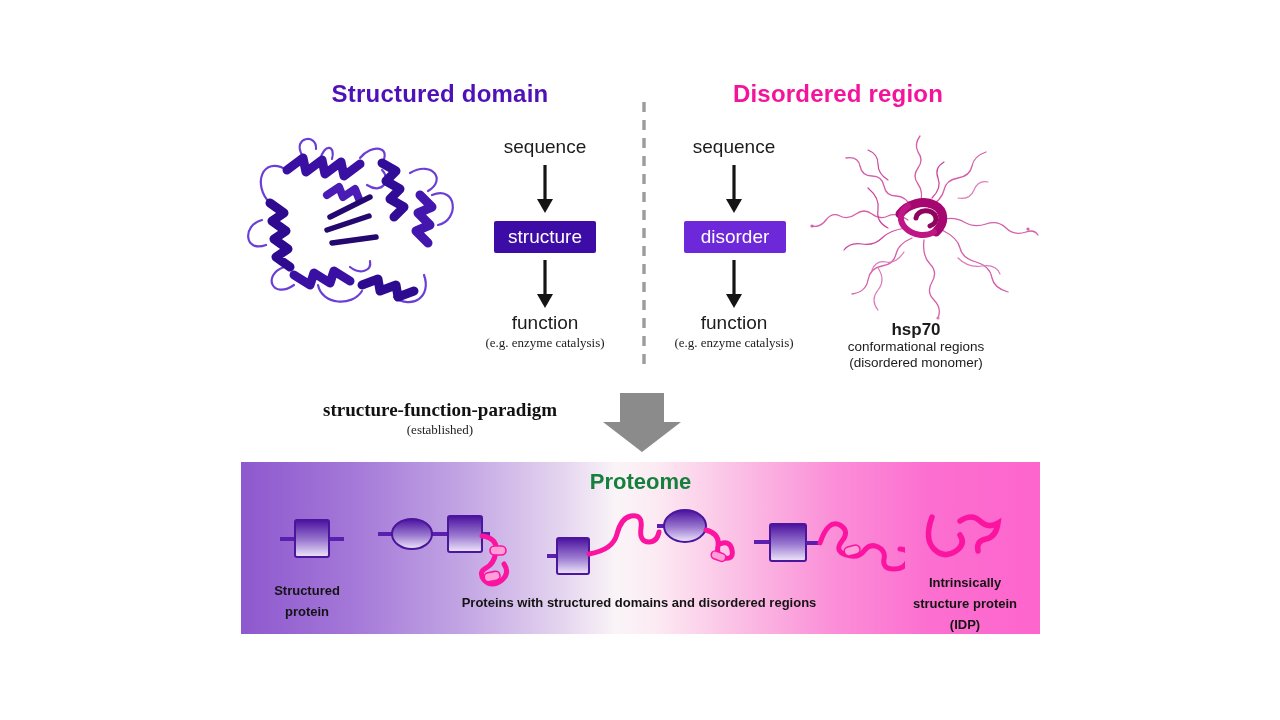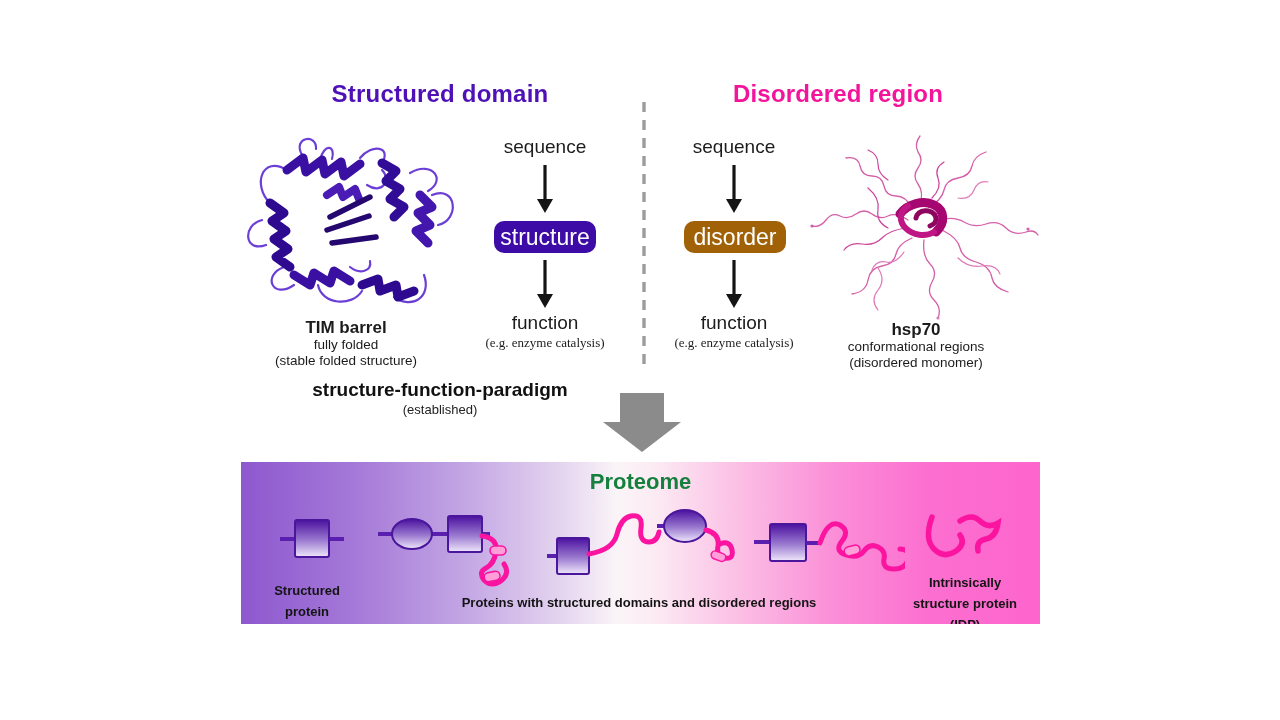--- a/index.html
+++ b/index.html
@@ -1,34 +1,34 @@
 <!DOCTYPE html>
 <html><head>
 <meta charset="utf-8">
 <style>
   html,body{margin:0;padding:0;background:#ffffff;}
   .canvas{
-    position:relative;width:1280px;height:624px;background:#ffffff;overflow:hidden;
+    position:relative;width:1280px;height:720px;background:#ffffff;overflow:hidden;
     font-family:"Liberation Sans", sans-serif;color:#1b1b1b;
   }
   .abs{position:absolute;}
   .center{text-align:center;}
 
   .section-title{font-size:24px;font-weight:700;letter-spacing:.2px;}
   .title-left{color:#4e11b7;}
   .title-right{color:#f4149c;}
 
   .flow-word{font-size:19px;color:#1c1c1c;}
   .flow-note{font-size:13px;color:#1c1c1c;font-family:Liberation Serif, serif;}
   .flow-box{
     width:102px;height:32px;display:flex;align-items:center;justify-content:center;
-    color:#ffffff;font-size:23px;border-radius:10px;
+    color:#ffffff;font-size:19px;border-radius:2px;
   }
   .box-structure{background:#3d0ba5;}
-  .box-disorder{background:#a16207;}
+  .box-disorder{background:#6d28d9;}
 
   .mol-caption .name{font-size:17px;font-weight:700;line-height:18px;}
   .mol-caption .sub{font-size:13.5px;line-height:15.5px;}
 
   .paradigm .p-title{font-size:19px;font-weight:700;line-height:21px;color:#111;}
   .paradigm .p-note{font-size:13px;line-height:20px;color:#222;}
 
   .proteome-bar{
     left:241px;top:462px;width:799px;height:172px;
     background:linear-gradient(90deg,#8e58ce 0%,#a478d8 14%,#c3a6e4 28%,#e4d4ef 40%,
@@ -73,25 +73,20 @@
       <path d="M95,70 l12,-8 l4,10 l12,-8 l4,10" stroke="#4a1bb5" stroke-width="8"></path>
 
       <g stroke="#24076f" stroke-width="5.5">
         <path d="M95,105 l42,-14"></path>
         <path d="M100,118 l44,-6"></path>
         <path d="M98,92 l40,-20"></path>
       </g>
     </g>
   </svg>
 
-  <div class="abs center mol-caption" style="left:246px;top:319px;width:200px;">
-    <div class="name">TIM barrel</div>
-    <div class="sub">fully folded</div>
-    <div class="sub">(stable folded structure)</div>
-  </div>
 
   <div class="abs center flow-word" style="left:465px;top:136px;width:160px;">sequence</div>
   <svg class="abs" style="left:535px;top:163px;" width="20" height="52" viewBox="0 0 20 52">
     <line x1="10" y1="2" x2="10" y2="38" stroke="#141414" stroke-width="3.2"></line>
     <polygon points="2,36 18,36 10,50" fill="#141414"></polygon>
   </svg>
   <div class="abs flow-box box-structure" style="left:494px;top:221px;">structure</div>
   <svg class="abs" style="left:535px;top:258px;" width="20" height="52" viewBox="0 0 20 52">
     <line x1="10" y1="2" x2="10" y2="38" stroke="#141414" stroke-width="3.2"></line>
     <polygon points="2,36 18,36 10,50" fill="#141414"></polygon>
@@ -151,21 +146,21 @@
       <circle cx="130" cy="190" r="1.6" fill="#de7ab8"></circle>
     </g>
   </svg>
 
   <div class="abs center mol-caption" style="left:816px;top:321px;width:200px;">
     <div class="name">hsp70</div>
     <div class="sub">conformational regions</div>
     <div class="sub">(disordered monomer)</div>
   </div>
 
-  <div class="abs center paradigm" style="left:290px;top:379px;width:300px;">
+  <div class="abs center paradigm" style="left:290px;top:399px;width:300px;font-family:Liberation Serif, serif;">
     <div class="p-title">structure-function-paradigm</div>
     <div class="p-note">(established)</div>
   </div>
 
   <svg class="abs" style="left:602px;top:392px;" width="80" height="62" viewBox="0 0 80 62">
     <polygon points="18,1 62,1 62,30 79,30 40,60 1,30 18,30" fill="#8b8b8b"></polygon>
   </svg>
 
   <div class="abs center paradigm" style="left:690px;top:399px;width:300px;">
   </div>

